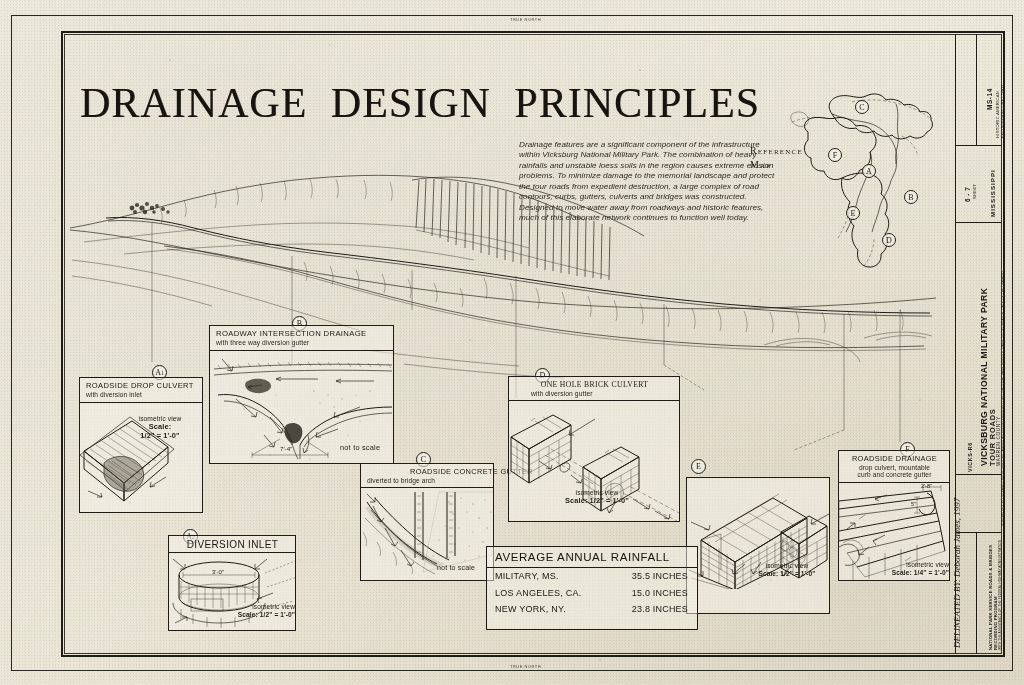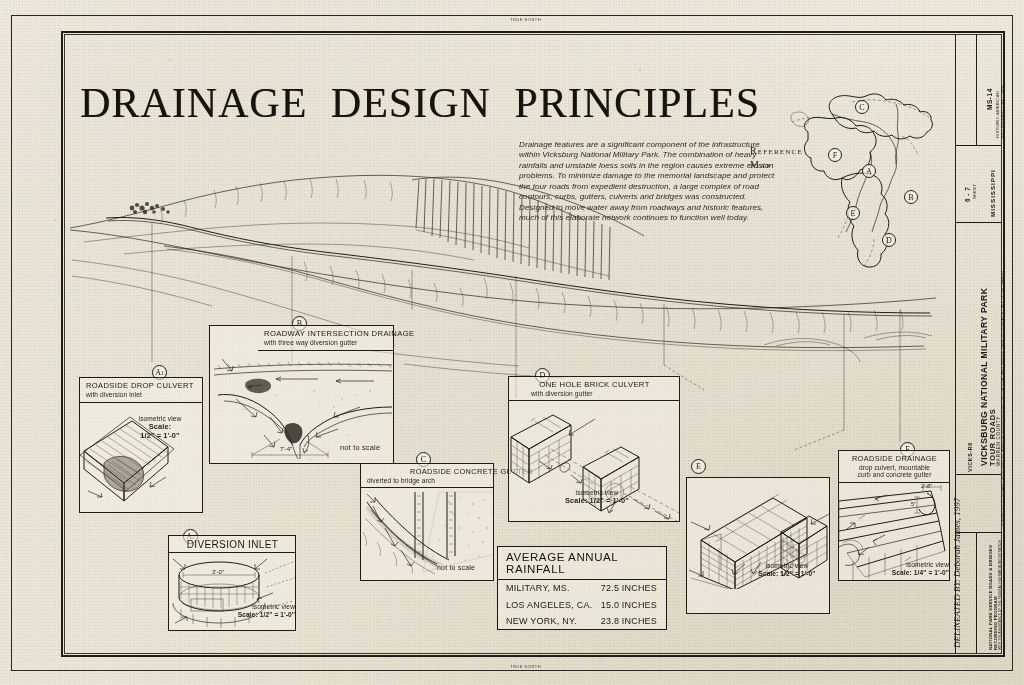--- a/index.html
+++ b/index.html
@@ -134,22 +134,22 @@
   .scale-note .sc-line2 { font-weight: 700; }
   .nts {
     position: absolute; font-size: 7.4px; color: #201d16; letter-spacing: .2px;
   }
   .dim-label {
     position: absolute; font-size: 6px; color: #221f18;
   }
 
   
   #rainfall {
-    position: absolute; left: 497px; top: 546px;
-    width: 170px; height: 84px;
+    position: absolute; left: 486px; top: 546px;
+    width: 212px; height: 84px;
     border: 1.5px solid #1c1914;
     background: rgba(244,241,231,.5);
   }
   #rainfall-head {
     border-bottom: 1.5px solid #1c1914;
     padding: 4px 0 4px 8px;
     font-size: 11.5px; letter-spacing: .6px; color: #17140f;
   }
   .rain-row {
     display: flex; justify-content: space-between;
@@ -533,21 +533,21 @@
       </svg>
       <div class="dim-label" style="left:43px; top:16px;">3'-0"</div>
       <div class="scale-note" style="left:60px; top:50px; width:66px; text-align:right;">
         <div>isometric view</div>
         <div class="sc-line2">Scale: 1/2" = 1'-0"</div>
       </div>
     </div>
   </div>
 
   <div class="panel" style="left:209px; top:325px; width:185px; height:139px;">
-    <div class="panel-head" style="height:25px;margin-left:48px;">
+    <div class="panel-head" style="height:25px;">
       <div class="panel-title" style="font-size:7.7px;">ROADWAY INTERSECTION DRAINAGE</div>
       <div class="panel-sub" style="font-size:6.7px;">with three way diversion gutter</div>
     </div>
     <div class="panel-body">
       <svg width="185" height="113" viewBox="0 0 185 113">
 
         <path class="ln" d="M4,18 C50,14 110,12 182,14"></path>
         <path class="ln" d="M4,24 C50,20 110,18 182,20"></path>
         <g class="hatch">
           <path d="M8,14 l3,4"></path>
@@ -713,21 +713,21 @@
           <path d="M6,6 L14,14"></path>
             <path d="M14,14 l-5,0 M14,14 l0,-5"></path>
         </g>
       </svg>
       <div class="nts" style="left:76px; top:76px; font-size:7px;">not to scale</div>
     </div>
   </div>
 
   <div class="panel" style="left:508px; top:376px; width:172px; height:146px;">
     <div class="panel-head" style="height:24px; text-align:center;">
-      <div class="panel-title" style="font-size:7.7px;">ONE HOLE BRICK CULVERT</div>
+      <div class="panel-title" style="font-size:7.7px;font-family:Liberation Serif, serif;">ONE HOLE BRICK CULVERT</div>
       <div class="panel-sub" style="font-size:6.7px; text-align:left; padding-left:16px;">with diversion gutter</div>
     </div>
     <div class="panel-body">
       <svg width="172" height="122" viewBox="0 0 172 122">
 
         <g>
           <path class="ln-h" d="M2,36 L44,14 L62,24 L20,48 Z"></path>
           <path class="ln-h" d="M2,36 L2,70 L20,82 L20,48 Z"></path>
           <path class="ln-h" d="M20,48 L62,24 L62,58 L20,82 Z"></path>
 
@@ -970,21 +970,21 @@
         <div class="sc-line2">Scale:  1/4" = 1'-0"</div>
       </div>
     </div>
   </div>
 
   <div id="rainfall">
     <div id="rainfall-head">AVERAGE ANNUAL RAINFALL</div>
     <div id="rainfall-rows">
         <div class="rain-row">
           <span>MILITARY, MS.</span>
-          <span class="rv">72.5 INCHES</span>
+          <span class="rv">35.5 INCHES</span>
         </div>
         <div class="rain-row">
           <span>LOS ANGELES, CA.</span>
           <span class="rv">15.0 INCHES</span>
         </div>
         <div class="rain-row">
           <span>NEW YORK, NY.</span>
           <span class="rv">23.8 INCHES</span>
         </div>
       </div>

